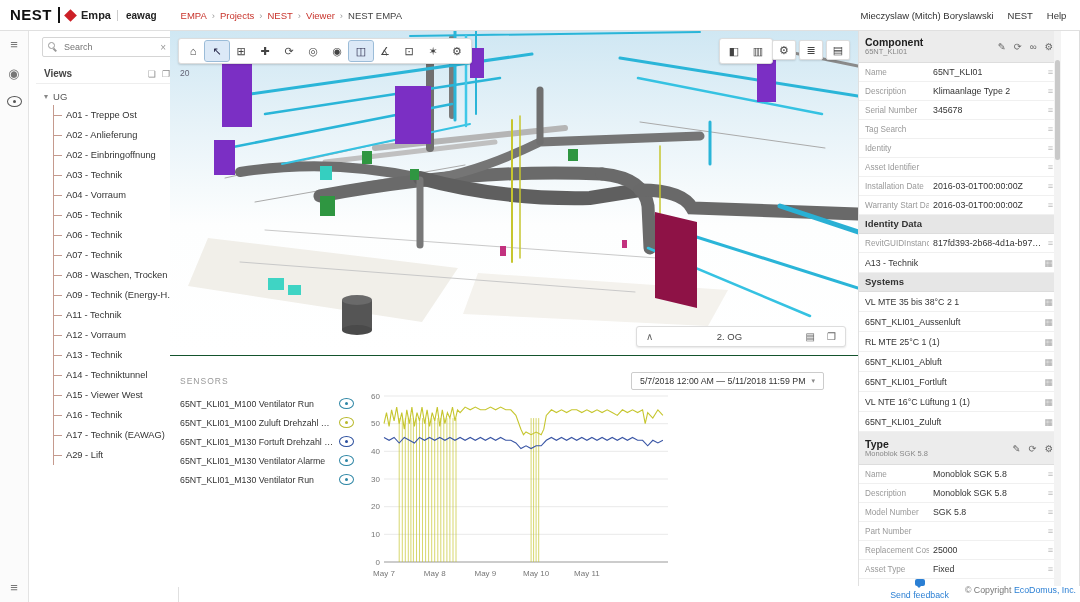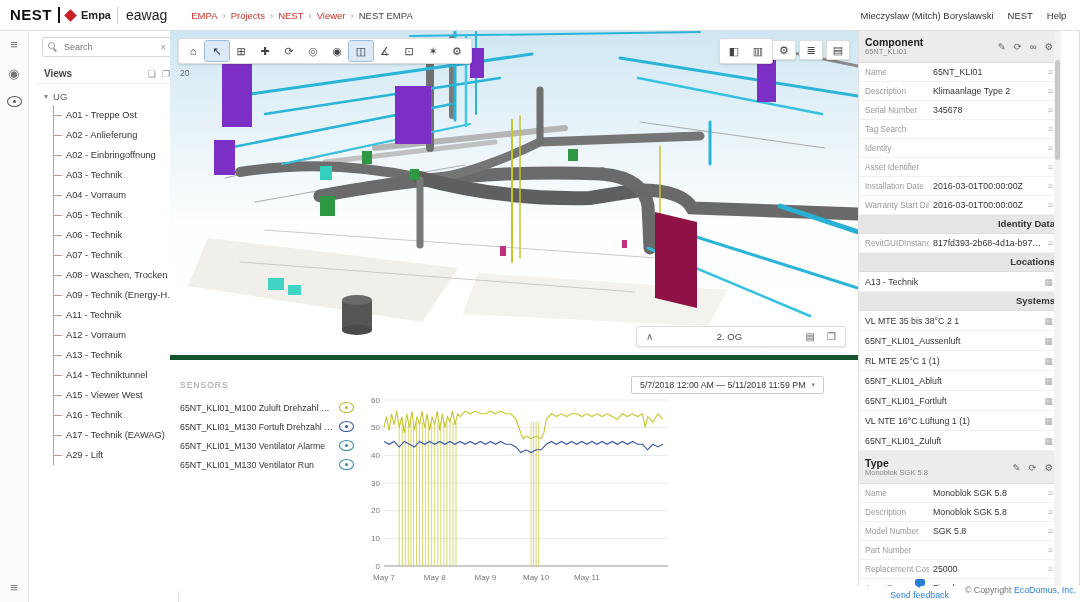--- a/index.html
+++ b/index.html
@@ -6,21 +6,21 @@
   #app{position:relative;width:1080px;height:602px;background:#fff;overflow:hidden;
        font-family:"Liberation Sans",sans-serif;font-size:10px;color:#333;padding-left:20px;}
 
   
   .topbar{position:absolute;top:0;left:0;right:0;height:30px;background:#fff;border-bottom:1px solid #e0e0e0;
           display:flex;align-items:center;z-index:6;}
   .logos{display:flex;align-items:center;gap:6px;padding:0 10px;}
   .nest-logo{font-weight:bold;font-size:15px;letter-spacing:.5px;color:#111;border-right:2px solid #111;padding-right:6px;line-height:16px;}
   .empa-diamond{width:9px;height:9px;background:#cc2027;transform:rotate(45deg);display:inline-block;}
   .empa-text{font-weight:bold;font-size:11px;color:#222;}
-  .eawag{font-size:14px;font-weight:normal;border-left:1px solid #ccc;padding-left:8px;color:#222;}
+  .eawag{font-size:10px;font-weight:bold;border-left:1px solid #ccc;padding-left:8px;color:#222;}
   .crumbs{display:flex;align-items:center;margin-left:14px;font-size:9.5px;}
   .crumb{color:#c8332b;cursor:pointer;white-space:nowrap;}
   .crumb:not(:last-child)::after{content:"›";color:#999;margin:0 5px;}
   .crumb:last-child{color:#444;}
   .top-right{margin-left:auto;display:flex;align-items:center;gap:14px;padding-right:12px;font-size:9.5px;color:#333;}
   .tr-link{cursor:pointer;}
   .tr-menu{font-size:13px;cursor:pointer;color:#444;}
 
   
   .rail{position:absolute;top:30px;left:0;width:28px;bottom:0;background:#fbfbfb;border-right:1px solid #e3e3e3;
@@ -59,21 +59,21 @@
         display:flex;align-items:center;justify-content:center;font-family:inherit;padding:0;}
   .tool[data-active="true"]{background:#dce9f7;outline:1px solid #9bbcd8;color:#224;}
   .vright .tool{background:#fff;border:1px solid #ddd;box-shadow:0 1px 2px rgba(0,0,0,.12);}
   .vscale{position:absolute;top:38px;left:10px;font-size:8.5px;color:#667;}
   .levelbar{position:absolute;right:12px;bottom:8px;width:190px;height:19px;background:#fff;border:1px solid #ddd;border-radius:3px;
             display:flex;align-items:center;gap:12px;padding:0 9px;box-shadow:0 1px 2px rgba(0,0,0,.1);}
   .lb-label{flex:1;text-align:center;font-size:9.5px;color:#444;cursor:pointer;}
   .lb-btn{color:#666;font-size:10px;cursor:pointer;}
 
   
-  .sensors{position:absolute;top:355px;left:170px;width:688px;height:231px;background:#fff;border-top:5px solid #14532d;}
+  .sensors{position:absolute;top:355px;left:170px;width:688px;height:231px;background:#fff;border-top:1px solid #14532d;}
   .s-title{position:absolute;top:20px;left:10px;font-size:8.5px;color:#999;letter-spacing:1px;}
   .s-list{position:absolute;top:38px;left:6px;width:182px;}
   .s-row{display:flex;align-items:center;height:19px;gap:5px;cursor:pointer;padding:0 4px;}
   .s-label{flex:1;font-size:8.8px;color:#333;white-space:nowrap;overflow:hidden;text-overflow:ellipsis;}
   .eye{position:relative;width:13px;height:9px;border:1px solid var(--c,#2e86a5);border-radius:50%;flex:0 0 auto;display:inline-block;}
   .eye::after{content:"";position:absolute;left:50%;top:50%;width:3px;height:3px;margin:-1.5px 0 0 -1.5px;border-radius:50%;background:var(--c,#2e86a5);}
   .daterange{position:absolute;top:16px;right:34px;border:1px solid #ccc;background:#fff;border-radius:2px;font-size:8.8px;color:#333;
              padding:3px 8px;display:flex;gap:6px;align-items:center;cursor:pointer;font-family:inherit;}
   .dr-caret{color:#888;font-size:7px;}
   .s-chart{position:absolute;left:188px;top:34px;width:320px;height:192px;}
@@ -82,21 +82,21 @@
   .props{position:absolute;top:30px;left:858px;width:202px;bottom:16px;background:#fff;border-left:1px solid #e0e0e0;overflow:hidden;}
   .p-header{display:flex;align-items:center;background:#ececec;border-bottom:1px solid #ddd;padding:3px 8px 3px 6px;height:26px;}
   .ph-text{display:flex;flex-direction:column;line-height:1.15;}
   .ph-title{font-weight:bold;font-size:10.5px;color:#222;}
   .ph-sub{font-size:7.5px;color:#888;}
   .ph-icons{margin-left:auto;display:flex;gap:8px;color:#666;font-size:9.5px;cursor:pointer;}
   .f-row{display:flex;align-items:center;height:18px;border-bottom:1px solid #f0f0f0;padding:0 8px 0 6px;gap:4px;}
   .f-label{width:64px;flex:0 0 auto;font-size:8.2px;color:#999;white-space:nowrap;overflow:hidden;}
   .f-value{flex:1;font-size:8.8px;color:#333;white-space:nowrap;overflow:hidden;text-overflow:ellipsis;}
   .f-icon{color:#bbb;font-size:9px;cursor:pointer;}
-  .p-section{background:#e6e6e6;font-weight:bold;font-size:9.5px;color:#333;padding:0 6px;height:18px;line-height:18px;border-bottom:1px solid #ddd;text-align:right;}
+  .p-section{background:#e6e6e6;font-weight:bold;font-size:9.5px;color:#333;padding:0 6px;height:18px;line-height:18px;border-bottom:1px solid #ddd;}
   .sys-row{display:flex;align-items:center;height:19px;border-bottom:1px solid #f0f0f0;padding:0 8px 0 6px;gap:4px;cursor:pointer;}
   .sys-label{flex:1;font-size:8.8px;color:#333;white-space:nowrap;overflow:hidden;text-overflow:ellipsis;}
   .sys-icon{color:#aaa;font-size:9px;}
   .vscrollbar{position:absolute;top:0;right:0;width:7px;bottom:0;background:#f3f3f3;cursor:pointer;}
   .vscrollbar .thumb{position:absolute;top:30px;right:1px;width:5px;height:100px;background:#c9c9c9;border-radius:3px;}
 
   
   .tabstrip{position:absolute;top:30px;right:0;width:20px;bottom:16px;background:#f7f7f7;border-left:1px solid #ddd;
             display:flex;flex-direction:column;align-items:center;padding-top:16px;}
   .vtab{display:flex;flex-direction:column;align-items:center;gap:3px;margin-bottom:22px;cursor:pointer;color:#666;}
@@ -339,20 +339,24 @@
       <span class="lb-btn">▤</span>
       <span class="lb-btn">❐</span>
     </div>
   </main>
 
   <section class="sensors">
     <span class="s-title">SENSORS</span>
     <div class="s-list">
 
 
+        <div class="s-row">
+          <span class="s-label">65NT_KLI01_M100 Ventilator Run</span>
+          <span class="eye" style="--c: #2e86a5;"></span>
+        </div>
 
         <div class="s-row">
           <span class="s-label">65NT_KLI01_M100 Zuluft Drehzahl Ventilator ...</span>
           <span class="eye" style="--c: #b8b92c;"></span>
         </div>
 
         <div class="s-row">
           <span class="s-label">65NT_KLI01_M130 Fortuft Drehzahl Ventilato...</span>
           <span class="eye" style="--c: #2c4f9e;"></span>
         </div>
@@ -485,21 +489,20 @@
       </div>
     <div class="p-section">Identity Data</div>
     <div>
 
         <div class="f-row">
           <span class="f-label">RevitGUIDInstance</span>
           <span class="f-value">817fd393-2b68-4d1a-b975-1...</span>
           <span class="f-icon">≡</span>
         </div>
       </div>
-    <div class="p-section">Locations</div>
     <div>
 
         <div class="sys-row">
           <span class="sys-label">A13 - Technik</span>
           <span class="sys-icon">▦</span>
         </div>
       </div>
     <div class="p-section">Systems</div>
     <div>
 

